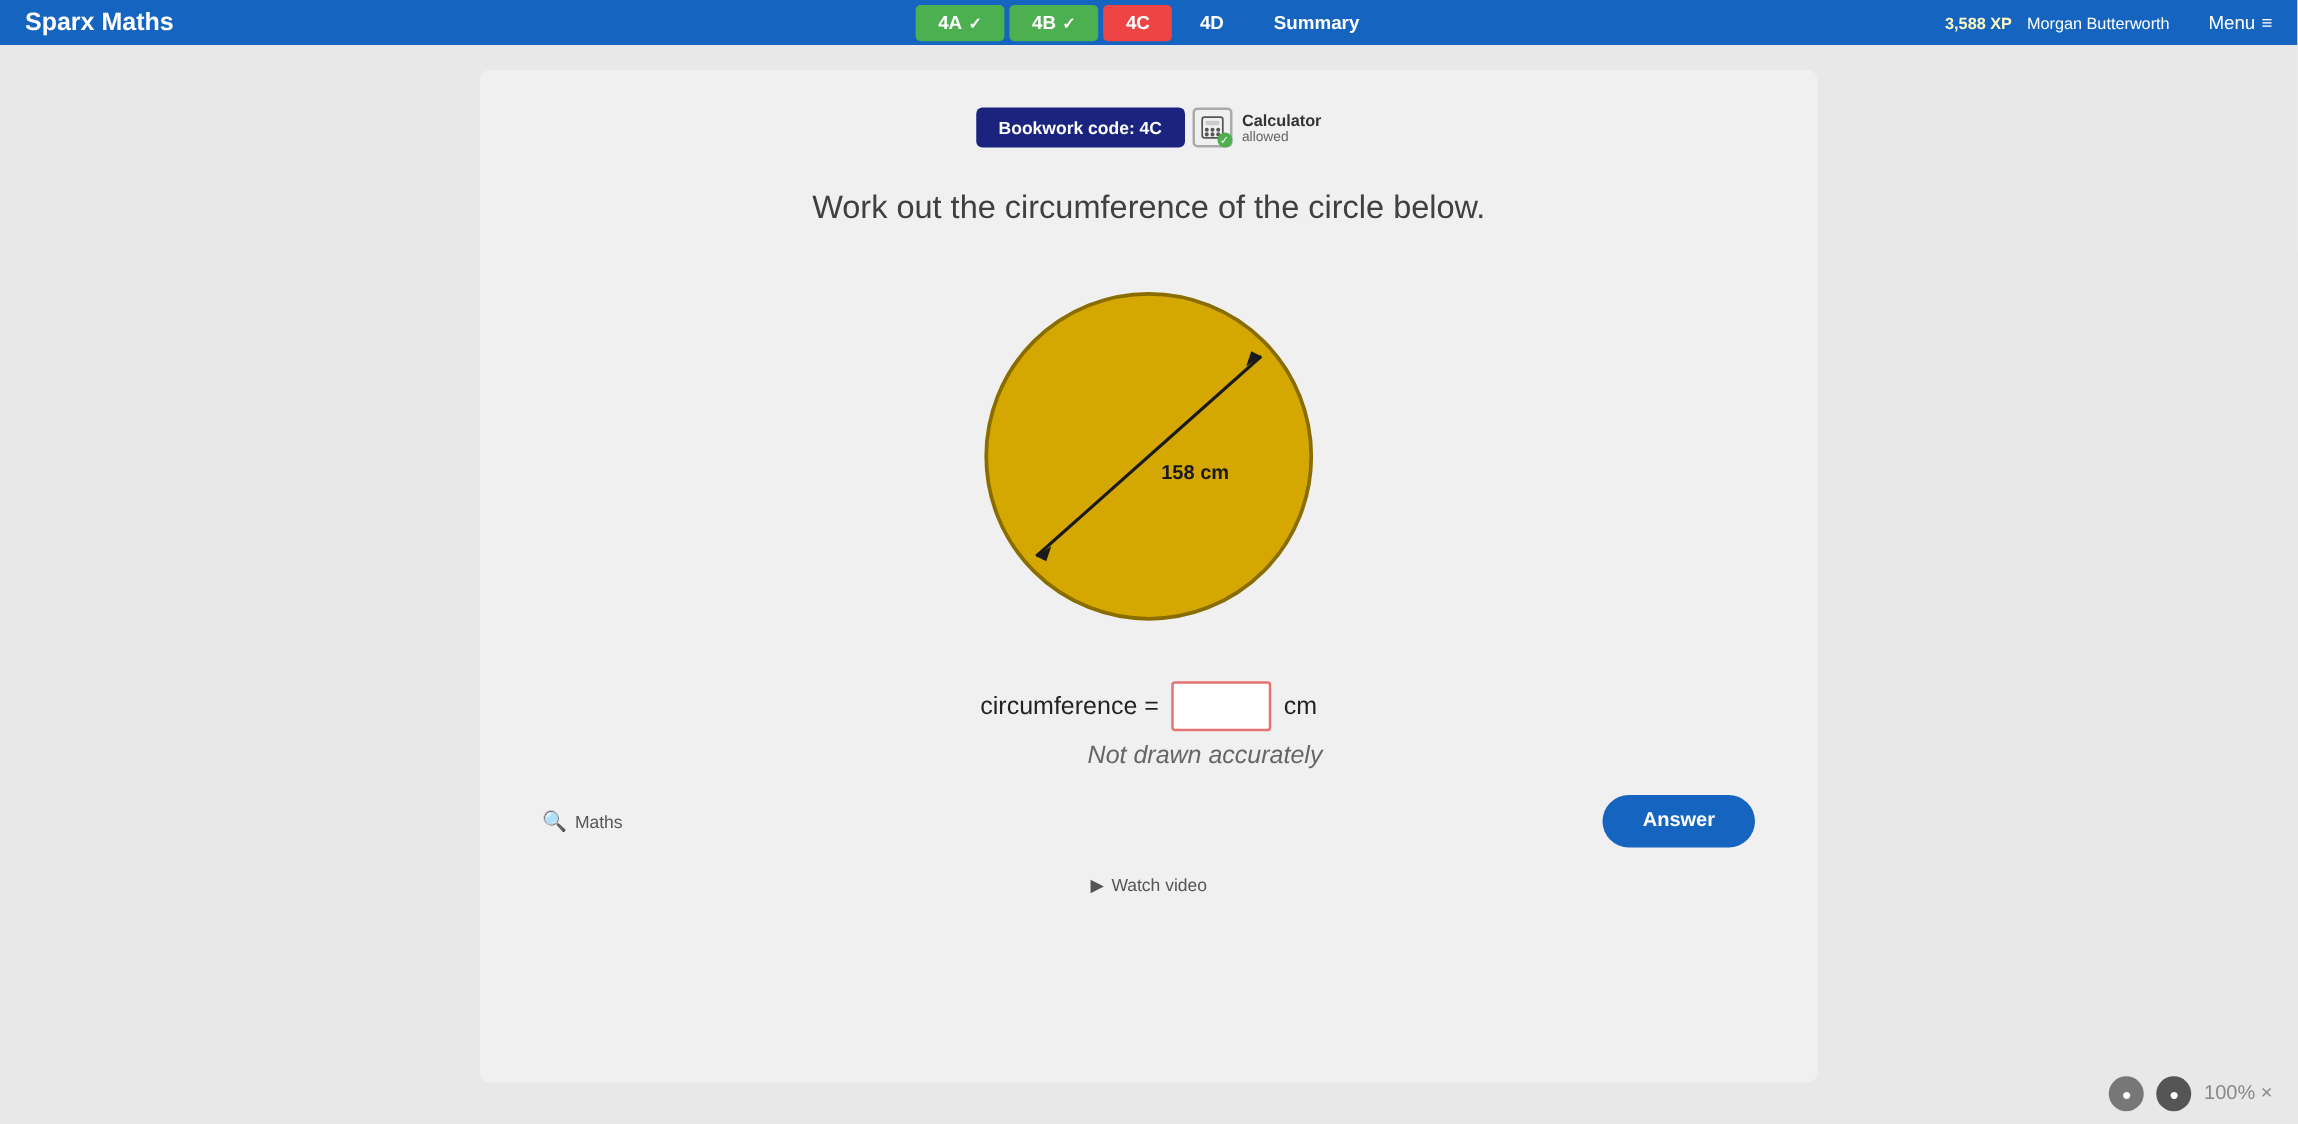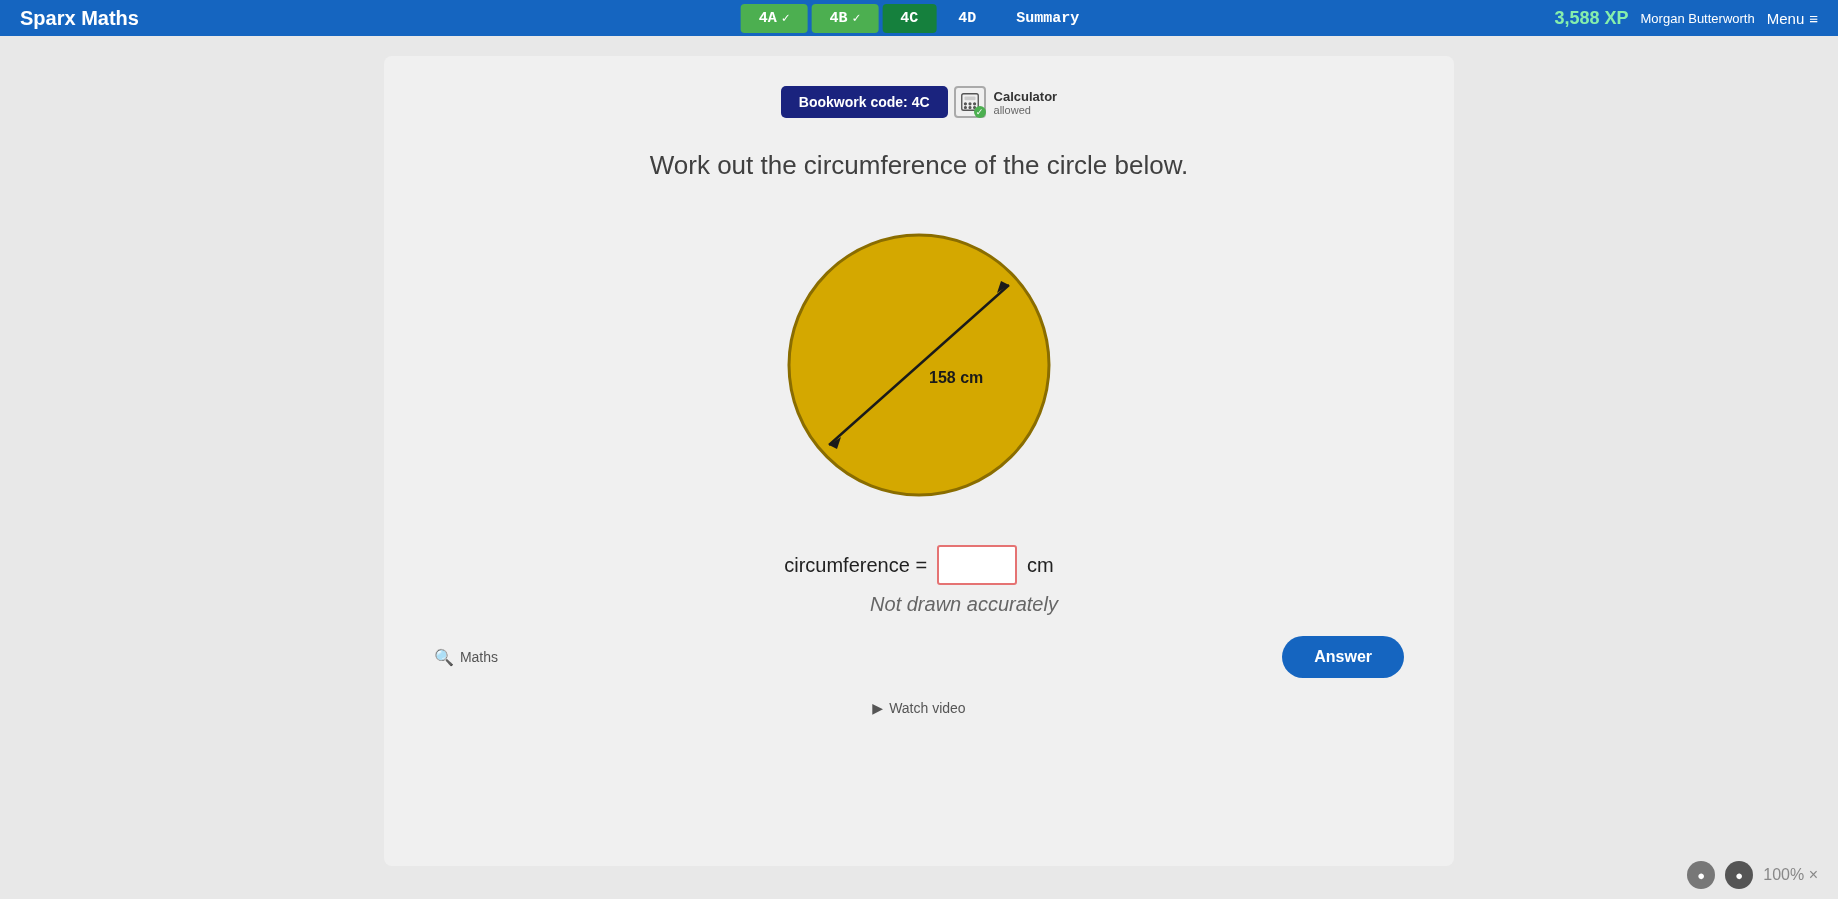--- a/index.html
+++ b/index.html
@@ -39,28 +39,27 @@
     .nav-tab {
       padding: 6px 18px;
       border-radius: 4px;
       font-size: 15px;
       font-weight: bold;
       cursor: pointer;
       color: white;
       display: flex;
       align-items: center;
       gap: 5px;
-      font-family: Liberation Mono, monospace;
     }
     .nav-tab.completed {
       background: #4caf50;
       color: white;
     }
     .nav-tab.active {
-      background: #15803d;
+      background: #ef4444;
       color: white;
     }
     .nav-tab.plain {
       background: transparent;
       color: white;
     }
     .nav-tab.summary {
       background: transparent;
       color: white;
     }
@@ -68,31 +67,32 @@
       font-size: 13px;
     }
     .top-bar-right {
       display: flex;
       align-items: center;
       gap: 12px;
       color: white;
       font-size: 13px;
     }
     .xp-badge {
-      color: #86efac;
-      font-size: 18px;
+      color: #fef9c3;
+      font-size: 13px;
       font-weight: bold;
     }
     .menu-btn {
       color: white;
       font-size: 15px;
       cursor: pointer;
       display: flex;
       align-items: center;
       gap: 5px;
+      margin-left: 19px;
     }
 
     
     .main-content {
       background: #f0f0f0;
       width: 1070px;
       min-height: 810px;
       margin: 20px auto 0;
       border-radius: 8px;
       padding: 30px 40px;

